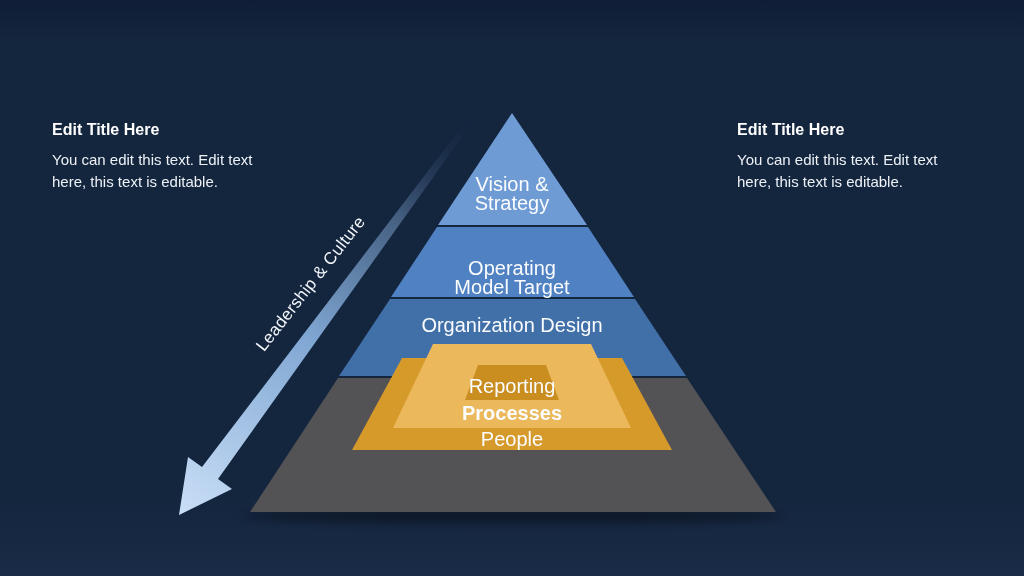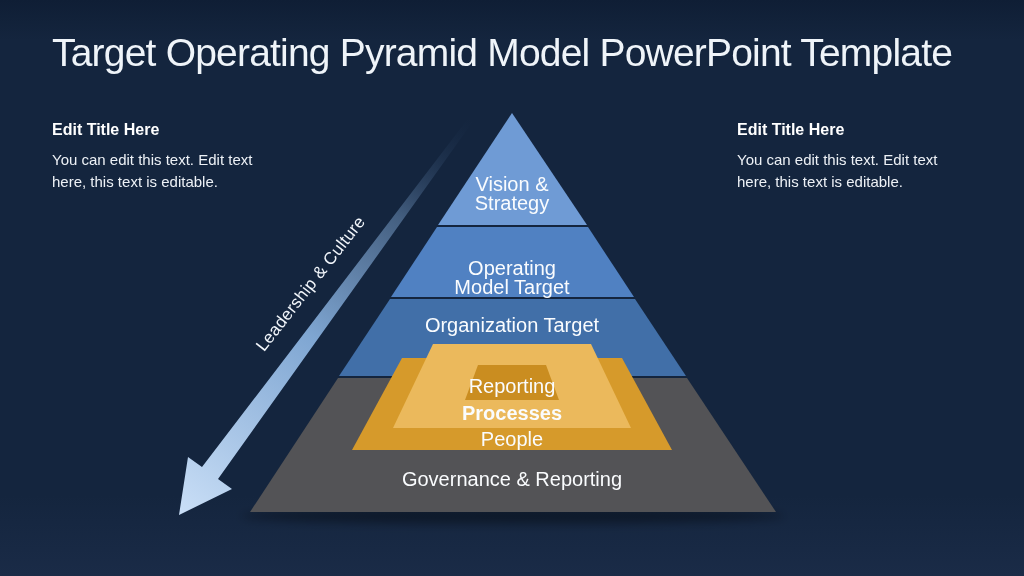--- a/index.html
+++ b/index.html
@@ -73,31 +73,29 @@
     <polygon points="512,113 438,225 587,225" fill="#6F9BD5"></polygon>
     <polygon points="437,227 588,227 634,297 391,297" fill="#5081C2"></polygon>
     <polygon points="390,299 635,299 686,376 339,376" fill="#416FA8"></polygon>
     <polygon points="338,378 687,378 776,512 250,512" fill="#535356"></polygon>
 
     <polygon points="402,358 622,358 672,450 352,450" fill="#D69A2B"></polygon>
     <polygon points="433,344 591,344 631,428 393,428" fill="#EBB95C"></polygon>
     <polygon points="478,365 546,365 559,400 465,400" fill="#CA8D20"></polygon>
   </svg>
 
-  <div class="title">Target Operating Pyramid Model PowerPoint Template</div>
 
   <div class="note-heading note-left">Edit Title Here</div>
   <div class="note-body note-left">You can edit this text. Edit text here, this text is editable.</div>
 
   <div class="note-heading note-right">Edit Title Here</div>
   <div class="note-body note-right">You can edit this text. Edit text here, this text is editable.</div>
 
   <div class="pyr-label" style="left:512px; top:175px; width:90px;">Vision &amp; Strategy</div>
   <div class="pyr-label" style="left:512px; top:259px; width:140px;">Operating Model Target</div>
-  <div class="pyr-label nowrap" style="left:512px; top:316px;">Organization Target</div>
+  <div class="pyr-label nowrap" style="left:512px; top:316px;">Organization Design</div>
   <div class="pyr-label nowrap" style="left:512px; top:377px;">Reporting</div>
   <div class="pyr-label nowrap" style="left:512px; top:404px;font-weight:bold;">Processes</div>
   <div class="pyr-label nowrap" style="left:512px; top:430px;">People</div>
-  <div class="pyr-label nowrap" style="left:512px; top:470px;">Governance &amp; Reporting</div>
 
   <div class="arrow-label">Leadership &amp; Culture</div>
 
 </div>
 
 </body></html>

